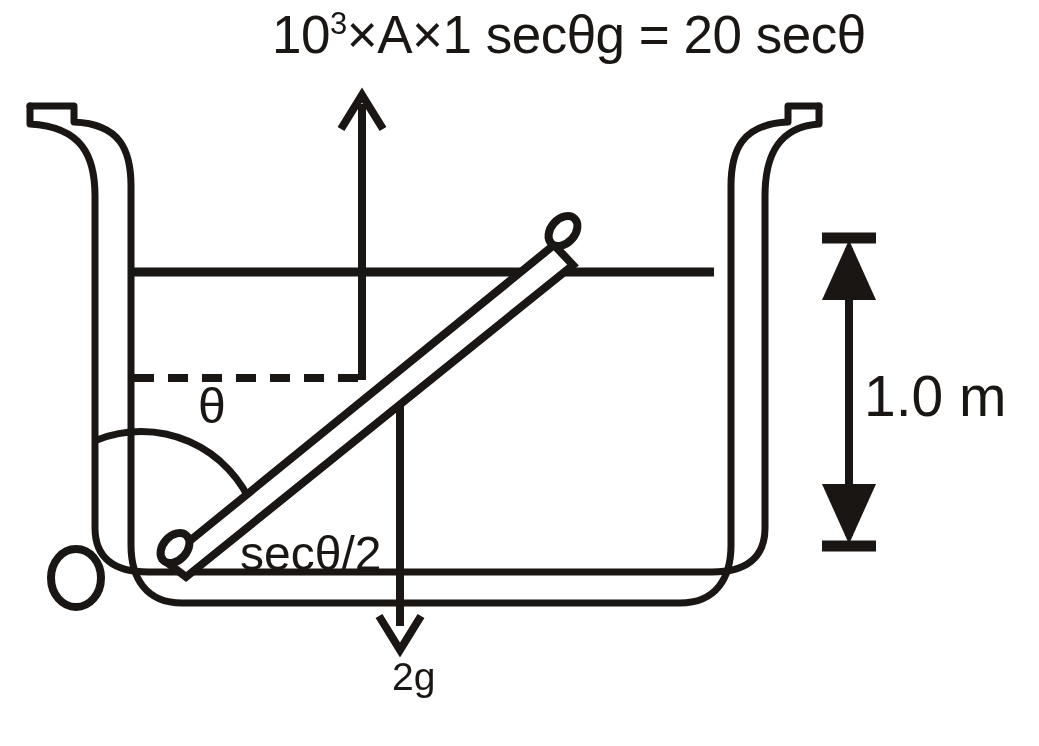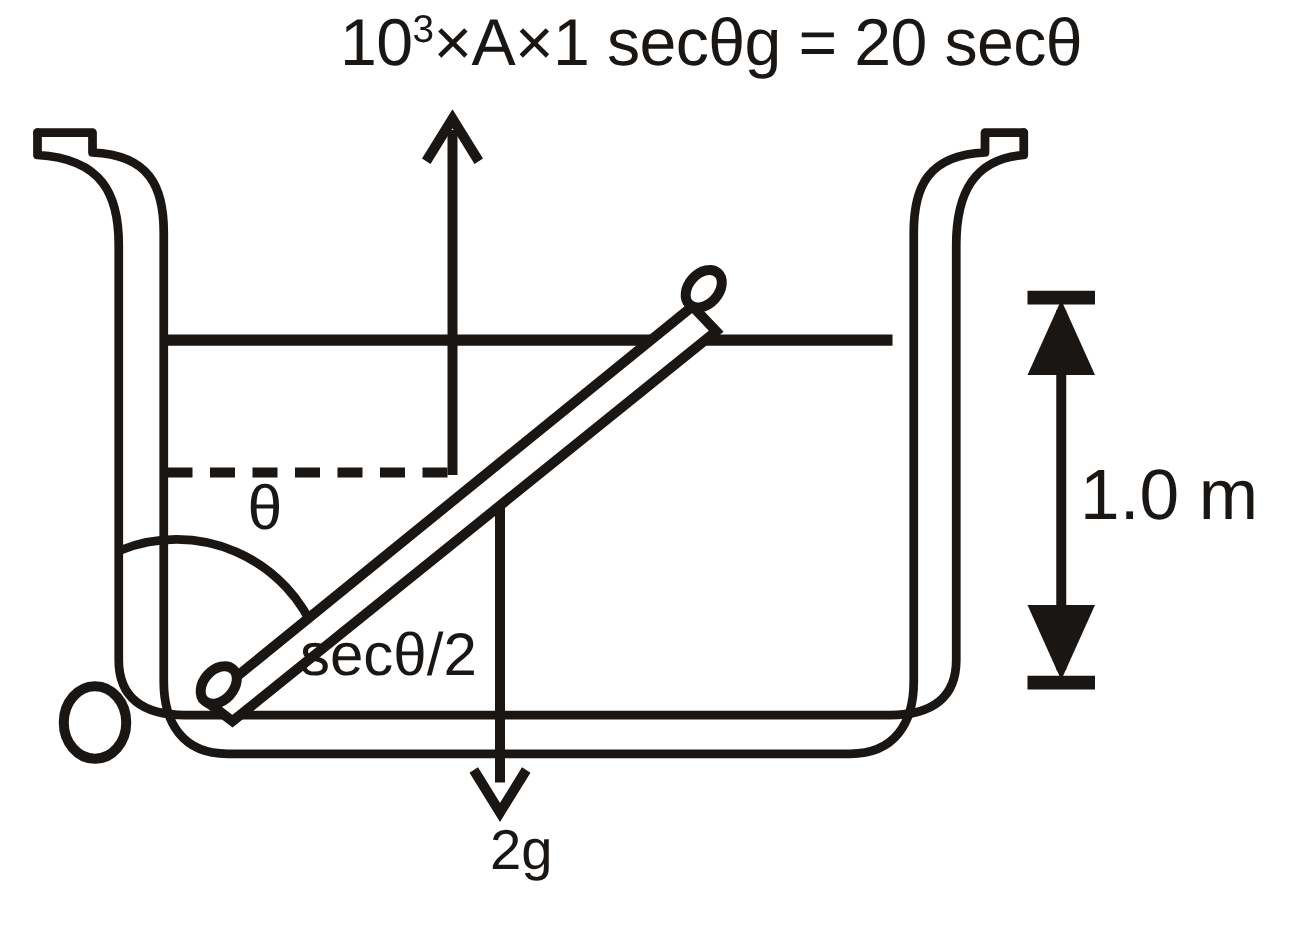--- a/index.html
+++ b/index.html
@@ -111,27 +111,27 @@
     vertical-align: super;
     line-height: 0;
   }
   #theta-angle-label {
     left: 198px;
     top: 381px;
     font-size: 50px;
   }
   #rod-length-label {
     left: 240px;
-    top: 501px;
+    top: 530px;
     font-size: 48px;
   }
   #weight-label {
     left: 392px;
     top: 657px;
-    font-size: 45px;
+    font-size: 39px;
   }
   #height-dim-label {
     left: 864px;
     top: 368px;
     font-size: 57px;
   }
 </style>
 </head>
 <body>
 

